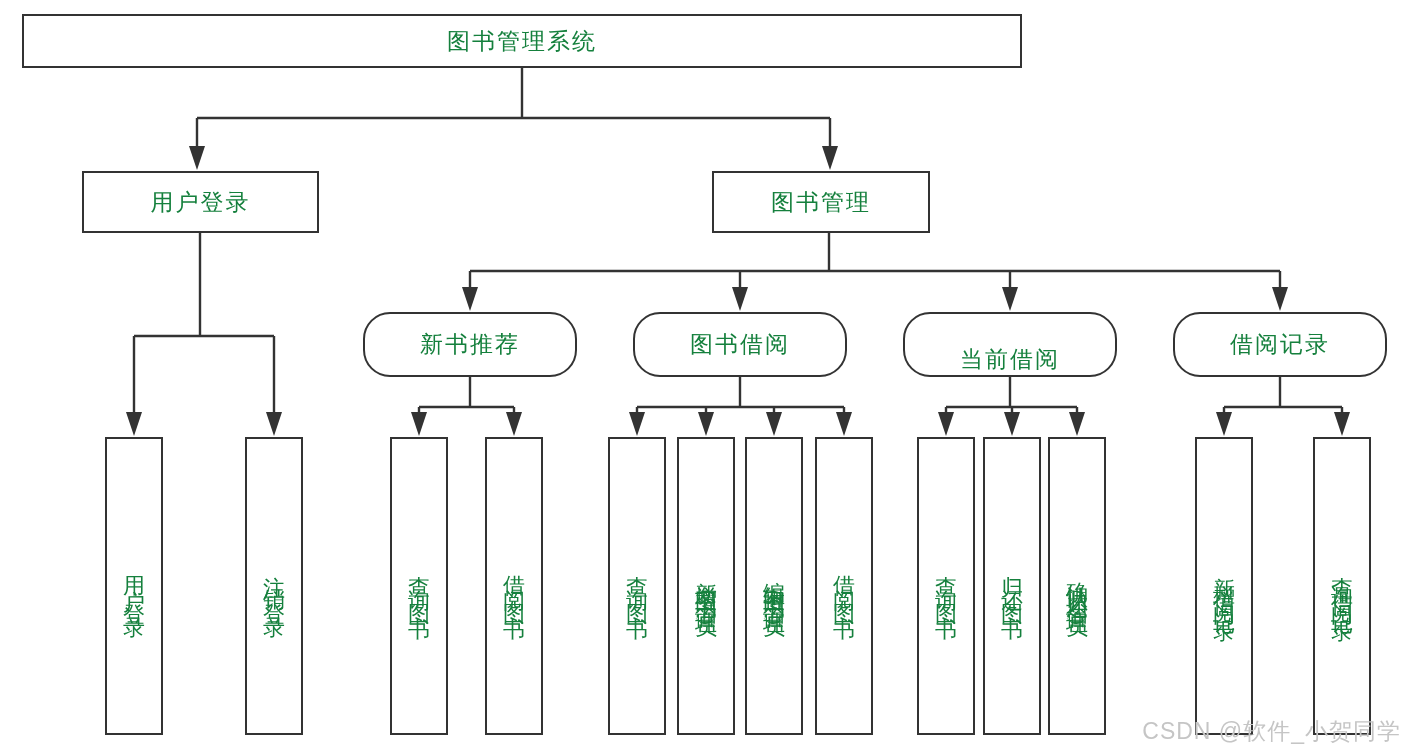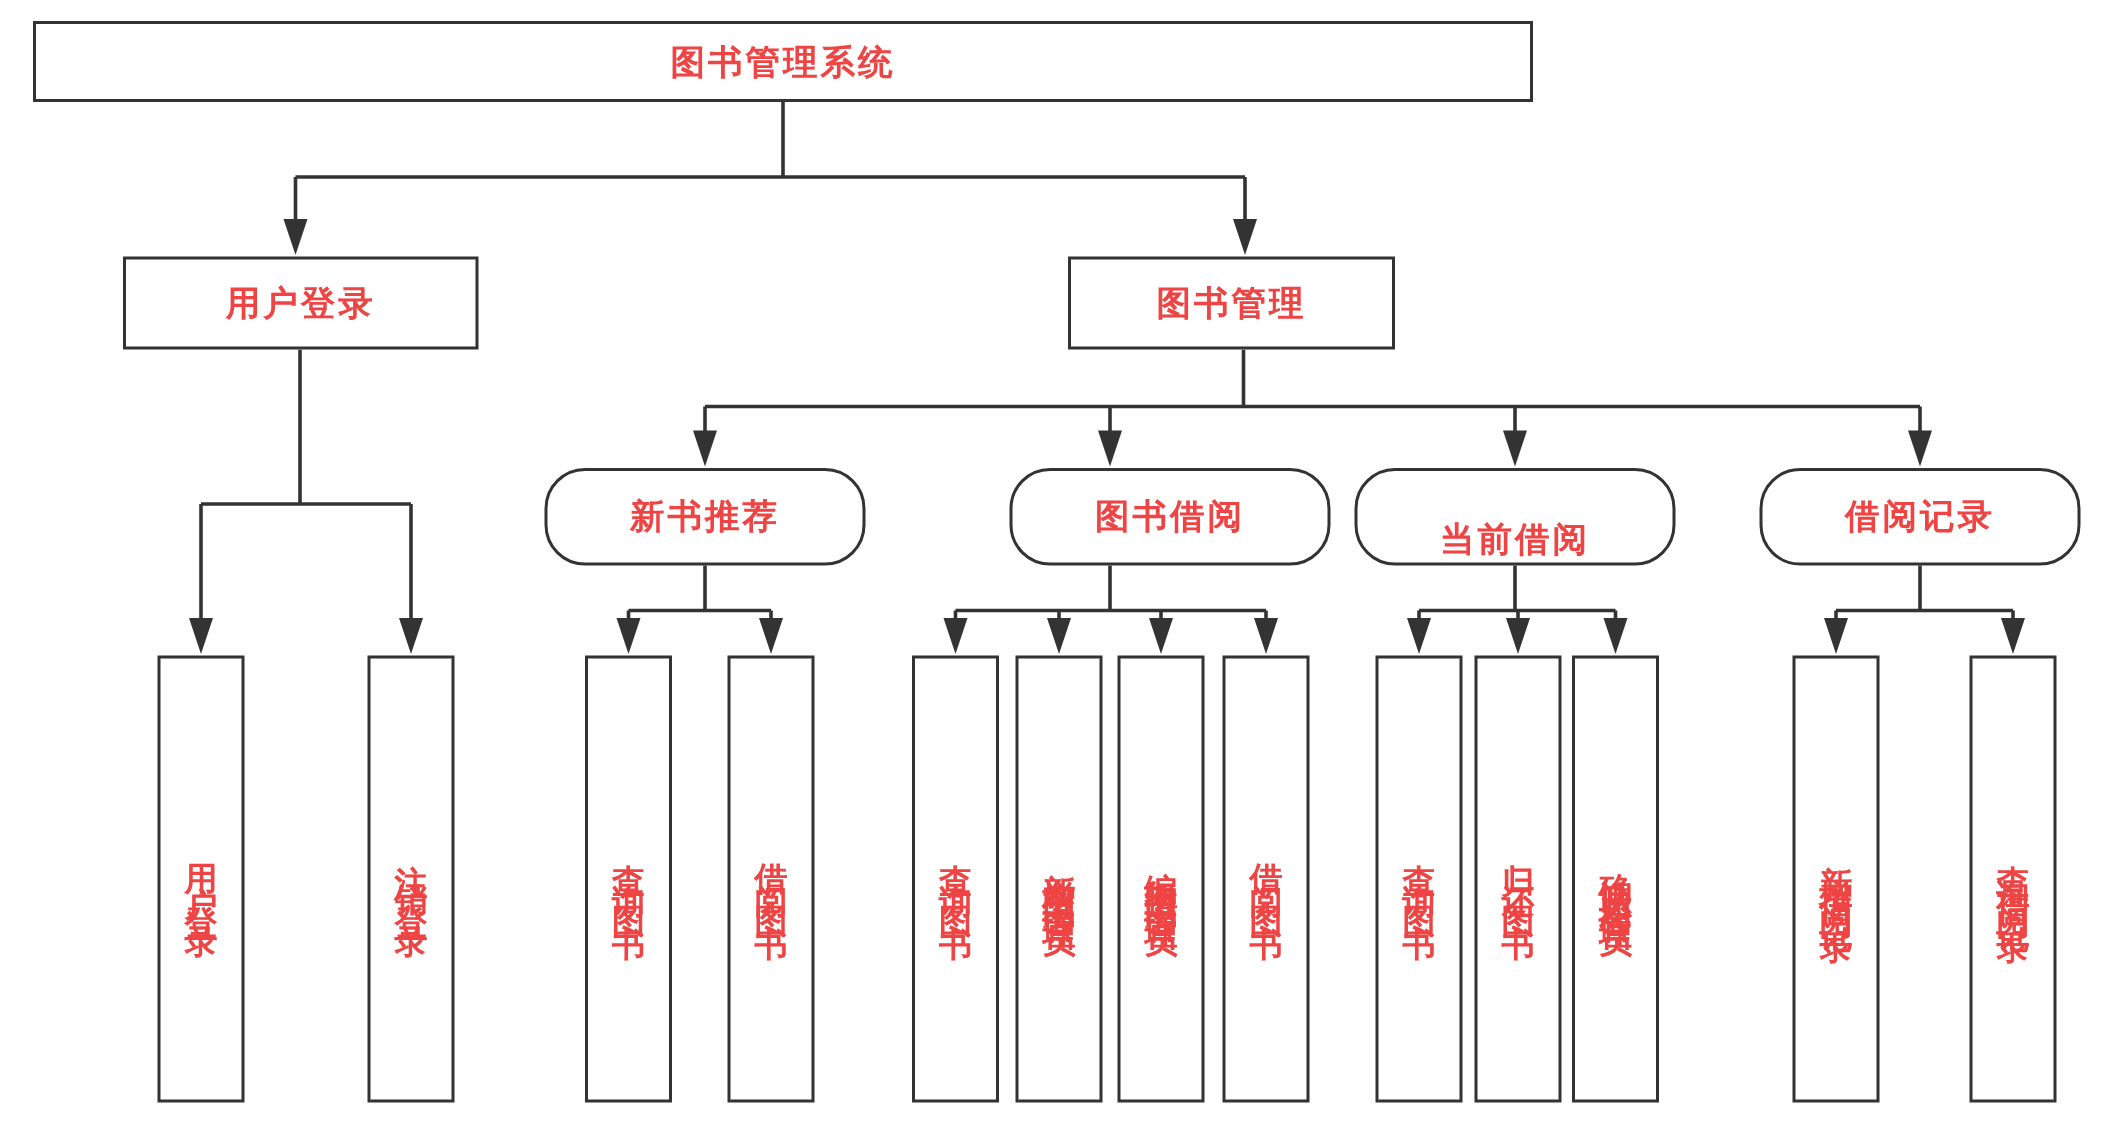--- a/index.html
+++ b/index.html
@@ -12,33 +12,32 @@
     overflow: hidden;
   }
   svg.wires { position:absolute; left:0; top:0; z-index:1; }
   svg.wires path { stroke:#333333; stroke-width:2.4; fill:none; }
   svg.wires polygon { fill:#333333; stroke:none; }
   .box {
     position:absolute;
     box-sizing:border-box;
     border:2.5px solid #333333;
     background:#ffffff;
-    color:#ef4444;
+    color:#15803d;
     display:flex;
     align-items:center;
     justify-content:center;
     z-index:2;
-    font-weight:bold;
   }
   .hlabel { font-size:23px; letter-spacing:2px; white-space:nowrap; }
   .root-box   { left:22px;  top:14px;  width:1000px; height:54px; }
   .l2-login   { left:82px;  top:171px; width:237px;  height:62px; }
   .l2-mgmt    { left:712px; top:171px; width:218px;  height:62px; }
   .group-box  { top:312px;  width:214px; height:65px;border-radius:27px; }
-  .g0 { left:363px; } .g1 { left:633px;margin-left:40px; } .g2 { left:903px;align-items:flex-end; } .g3 { left:1173px; }
+  .g0 { left:363px; } .g1 { left:633px; } .g2 { left:903px;align-items:flex-end; } .g3 { left:1173px; }
   .leaf-box   { top:437px;  width:58px; height:298px; }
   .vlabel {
     writing-mode: vertical-rl;
     text-orientation: mixed;
     font-size:22px;
     letter-spacing:14px;
     line-height:1;
     white-space:nowrap;
   }
   .watermark {
@@ -161,14 +160,15 @@
     <span class="vlabel" style="letter-spacing: 5px;">确认归还（管理员）</span>
   </div>
 
   <div class="box leaf-box" style="left:1195px">
     <span class="vlabel" style="letter-spacing: 9px;">新增借阅记录</span>
   </div>
   <div class="box leaf-box" style="left:1313px">
     <span class="vlabel" style="letter-spacing: 9px;">查询借阅记录</span>
   </div>
 
+  <div class="watermark">CSDN @软件_小贺同学</div>
 
 </div>
 
 </body></html>

